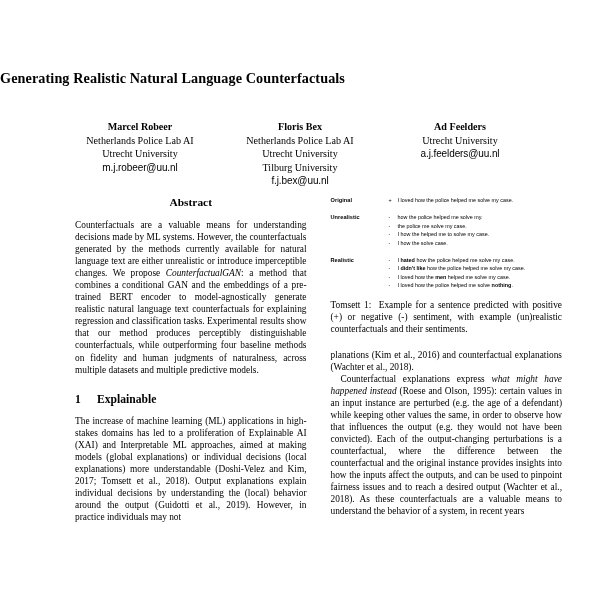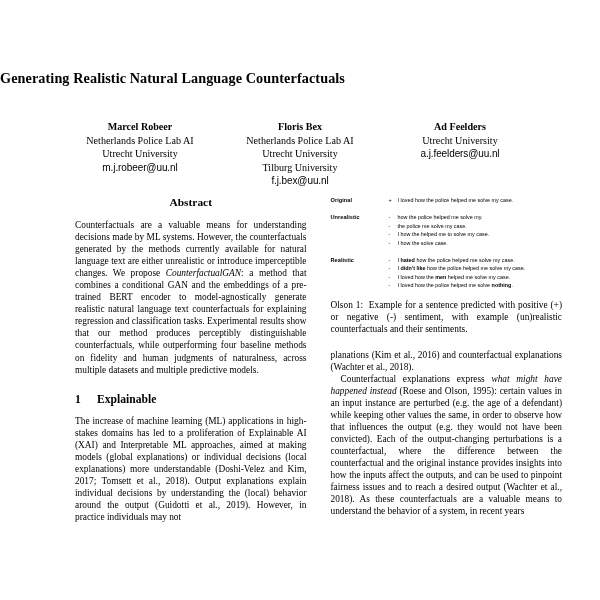--- a/index.html
+++ b/index.html
@@ -218,21 +218,21 @@
               <span class="fig-sent">-</span>
               <span class="fig-text"><span>I loved how the </span><b>men</b><span> helped me solve my case.</span></span>
             </div>
             <div class="fig-row">
               <span class="fig-sent">-</span>
               <span class="fig-text"><span>I loved how the police helped me solve </span><b>nothing</b><span>.</span></span>
             </div>
           </div>
         </div>
 
-        <div class="fig-caption"><span>Olson 1:</span>&nbsp;&nbsp;<span>Example for a sentence predicted with positive (+) or negative (-) sentiment, with example (un)realistic counterfactuals and their sentiments.</span></div>
+        <div class="fig-caption"><span>Tomsett 1:</span>&nbsp;&nbsp;<span>Example for a sentence predicted with positive (+) or negative (-) sentiment, with example (un)realistic counterfactuals and their sentiments.</span></div>
       </div>
 
       <p class="just">planations (Kim et al., 2016) and counterfactual explanations (Wachter et al., 2018).</p>
       <p class="just indent"><span>Counterfactual explanations express </span><em>what might have happened instead</em><span> (Roese and Olson, 1995): certain values in an input instance are perturbed (e.g. the age of a defendant) while keeping other values the same, in order to observe how that influences the output (e.g. they would not have been convicted). Each of the output-changing perturbations is a counterfactual, where the difference between the counterfactual and the original instance provides insights into how the inputs affect the outputs, and can be used to pinpoint fairness issues and to reach a desired output (Wachter et al., 2018). As these counterfactuals are a valuable means to understand the behavior of a system, in recent years</span></p>
     </div>
 
   </div>
 </div>
 
 </body></html>

